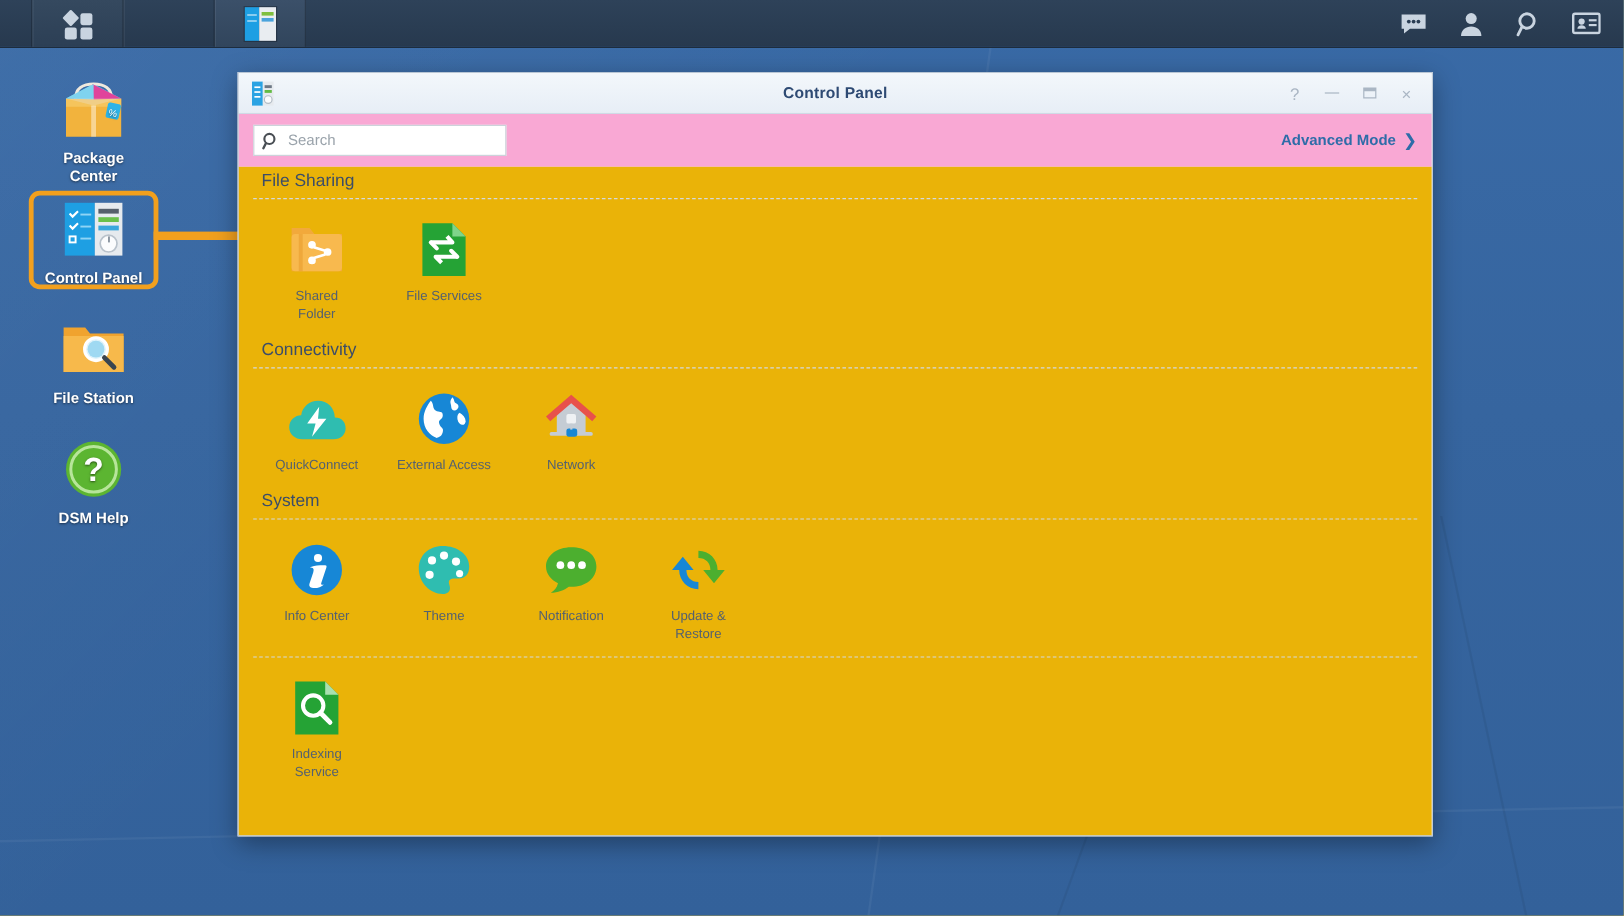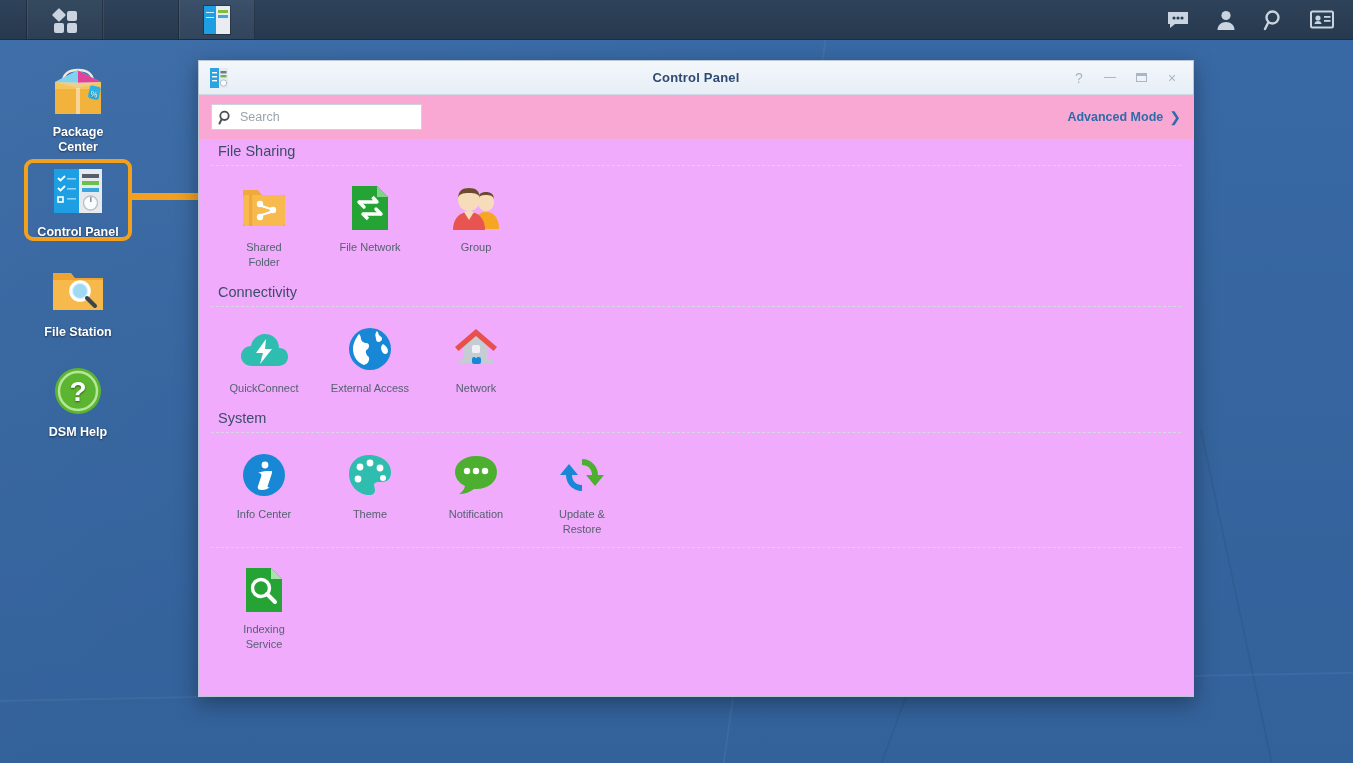--- a/index.html
+++ b/index.html
@@ -108,21 +108,21 @@
     border:none;outline:none;flex:1;font-size:12.5px;color:#444;
     font-family:"Liberation Sans", sans-serif;background:transparent;margin-left:5px;
   }
   #search-input::placeholder{color:#9aa3ab;}
   #advanced{
     margin-left:auto;display:flex;align-items:center;gap:6px;cursor:pointer;
     color:#2e6ca8;font-size:12.5px;font-weight:bold;
   }
   #advanced .chev{font-size:14px;font-weight:normal;}
   
-  #content{flex:1;overflow:hidden;padding:0 12px 0 12px;background:#f0abfc;}
+  #content{flex:1;overflow:hidden;padding:0 12px 0 12px;background:#eab308;}
   .sec-title{
     font-size:14.5px;color:#3c4d68;padding:4px 0 6px 7px;
   }
   .sec-rule{border-bottom:1px dashed #d4d9de;height:0;margin-bottom:4px;}
   .tilerow{display:flex;padding:9px 0 10px 0;}
   .tile{
     width:106px;text-align:center;cursor:pointer;padding-top:4px;
     position:relative;
   }
   .tile .art{height:50px;display:flex;align-items:center;justify-content:center;}
@@ -346,42 +346,26 @@
           <svg width="44" height="48" viewBox="0 0 44 48">
             <path d="M4 2h25l11 11v33H4z" fill="#25a335"></path>
             <path d="M29 2l11 11H29z" fill="#7fd48a"></path>
             <path d="M11 18h18l-4.5-5" fill="none" stroke="#fff" stroke-width="3.4" stroke-linejoin="round"></path>
             <path d="M11 18l5 5" fill="none" stroke="#fff" stroke-width="3.4" stroke-linecap="round"></path>
             <path d="M33 30H15l5 5" fill="none" stroke="#fff" stroke-width="3.4" stroke-linejoin="round"></path>
             <path d="M33 30l-5-5" fill="none" stroke="#fff" stroke-width="3.4" stroke-linecap="round"></path>
           </svg>
         </span>
         <div class="cap">
-          <div>File Network</div>
+          <div>File Services</div>
           <div></div>
         </div>
       </div>
 
 
-      <div class="tile">
-        <span class="art">
-          <svg width="52" height="48" viewBox="0 0 52 48">
-            <path d="M36 9c6 0 8 4 8 9s-3 9-8 9-8-4-8-9 2-9 8-9z" fill="#f6dcb8"></path>
-            <path d="M28 16c0-6 3-8 8-8s8 2 8 8c0-4-4-5-8-5s-8 1-8 5z" fill="#6d4b33"></path>
-            <path d="M36 28c8 0 13 6 13 17H23c0-11 5-17 13-17z" fill="#f6a623"></path>
-            <path d="M19 4c8 0 11 5 11 11s-4 12-11 12S8 22 8 15 11 4 19 4z" fill="#f6dcb8"></path>
-            <path d="M8 15C8 7 12 4 19 4s11 3 11 11c0-5-5-6-11-6S8 10 8 15z" fill="#6d4b33"></path>
-            <path d="M19 28c10 0 16 7 16 18H3c0-11 6-18 16-18z" fill="#e8544f"></path>
-            <path d="M14 28l5 8 5-8c-1.6-.8-3.2-1-5-1s-3.4.2-5 1z" fill="#f6dcb8"></path>
-          </svg>
-        </span>
-        <div class="cap">
-          <div>Group</div>
-        </div>
-      </div>
     </div>
 
     <div class="sec-title">Connectivity</div>
     <div class="sec-rule"></div>
     <div class="tilerow">
 
       <div class="tile">
         <span class="art">
           <svg width="52" height="42" viewBox="0 0 52 42">
             <path d="M14 38c-6 0-11-4-11-10s5-10 10-10c1-7 7-12 14-12 8 0 14 6 14 14 6 0 9 4 9 9s-4 9-10 9z" fill="#2fbdb0"></path>

